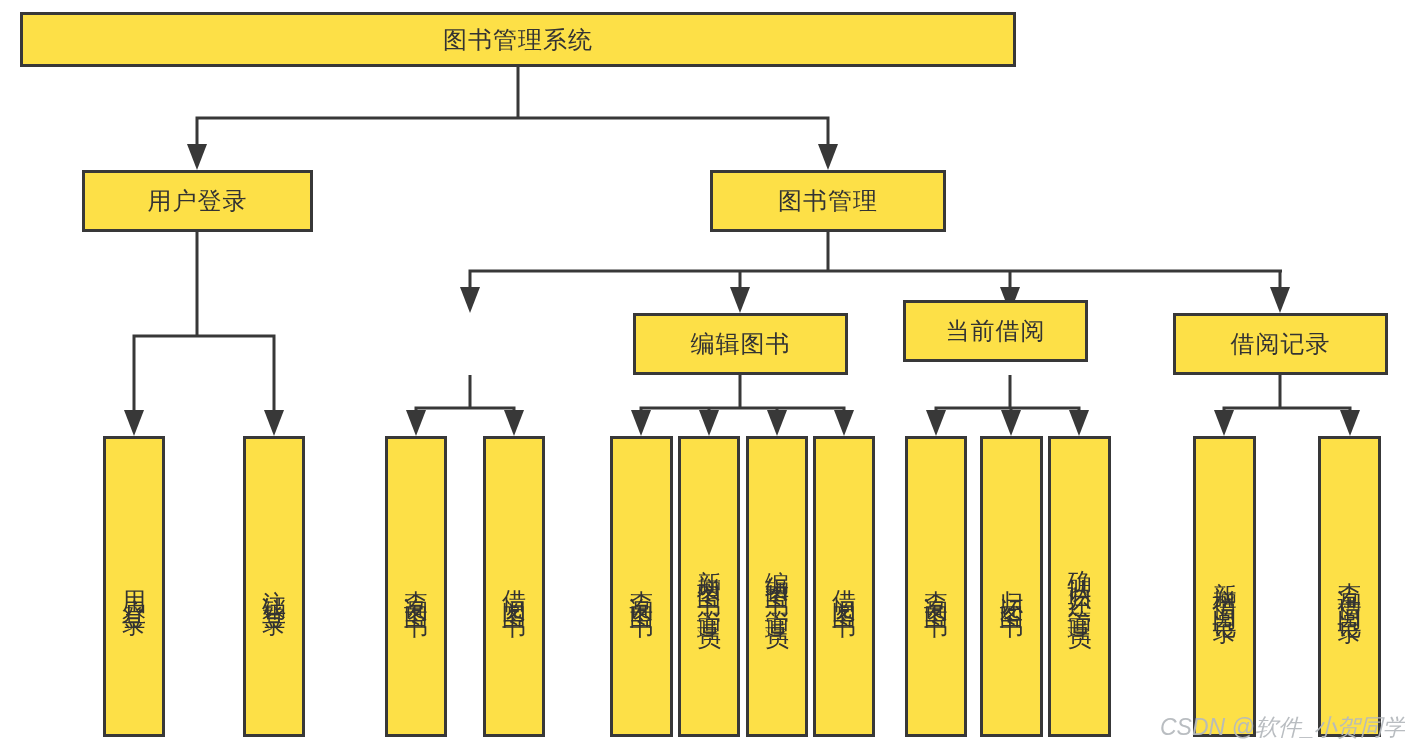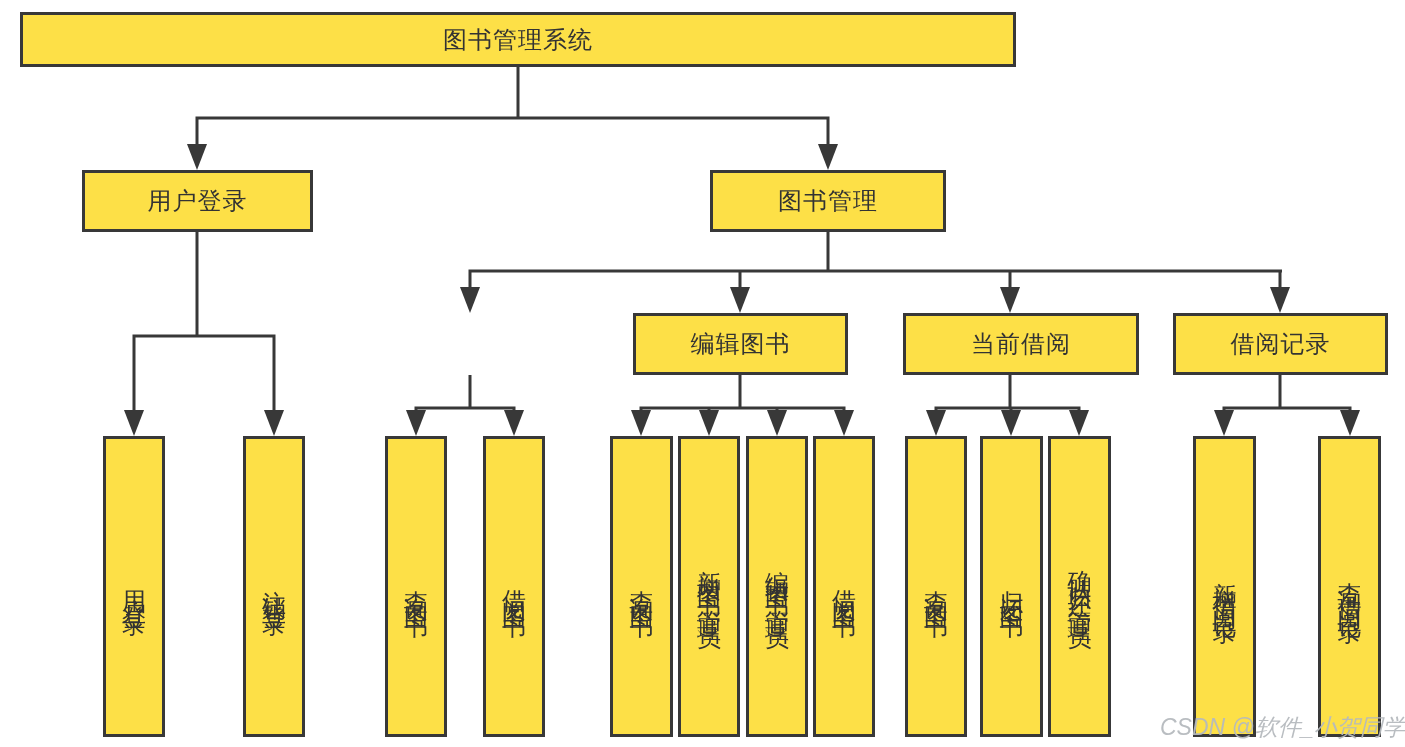--- a/index.html
+++ b/index.html
@@ -120,21 +120,21 @@
   <div class="box hnode" style="left:82px; top:170px; width:231px; height:62px;">
     <span>用户登录</span>
   </div>
   <div class="box hnode" style="left:710px; top:170px; width:236px; height:62px;align-items:center;">
     <span>图书管理</span>
   </div>
 
   <div class="box hnode" style="left:633px; top:313px; width:215px; height:62px;">
     <span>编辑图书</span>
   </div>
-  <div class="box hnode" style="left:903px; top:313px; width:236px; height:62px;">
+  <div class="box hnode" style="left:903px; top:300px; width:185px; height:62px;">
     <span>当前借阅</span>
   </div>
   <div class="box hnode" style="left:1173px; top:313px; width:215px; height:62px;">
     <span>借阅记录</span>
   </div>
 
   <div class="box leaf" style="left:103px;">
     <span class="vtext">用户登录</span>
   </div>
   <div class="box leaf" style="left:243px;">

